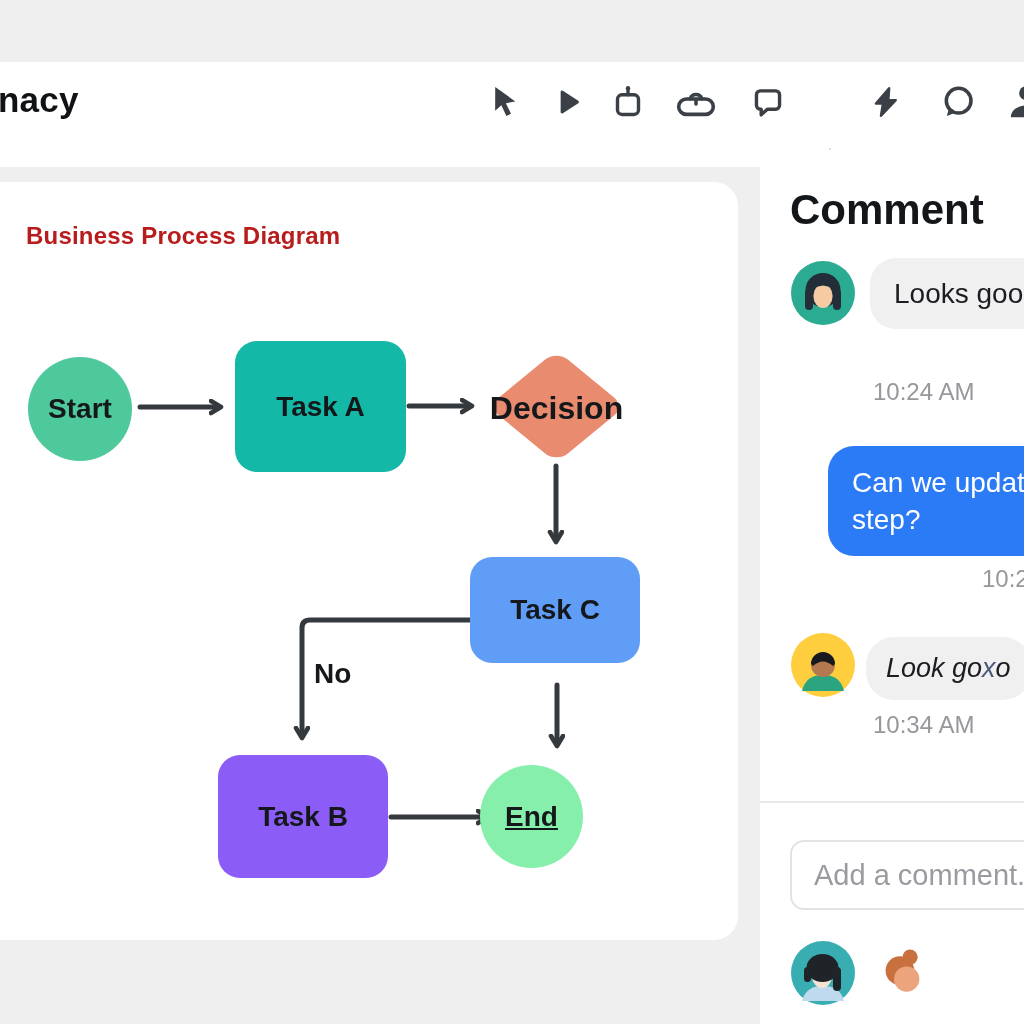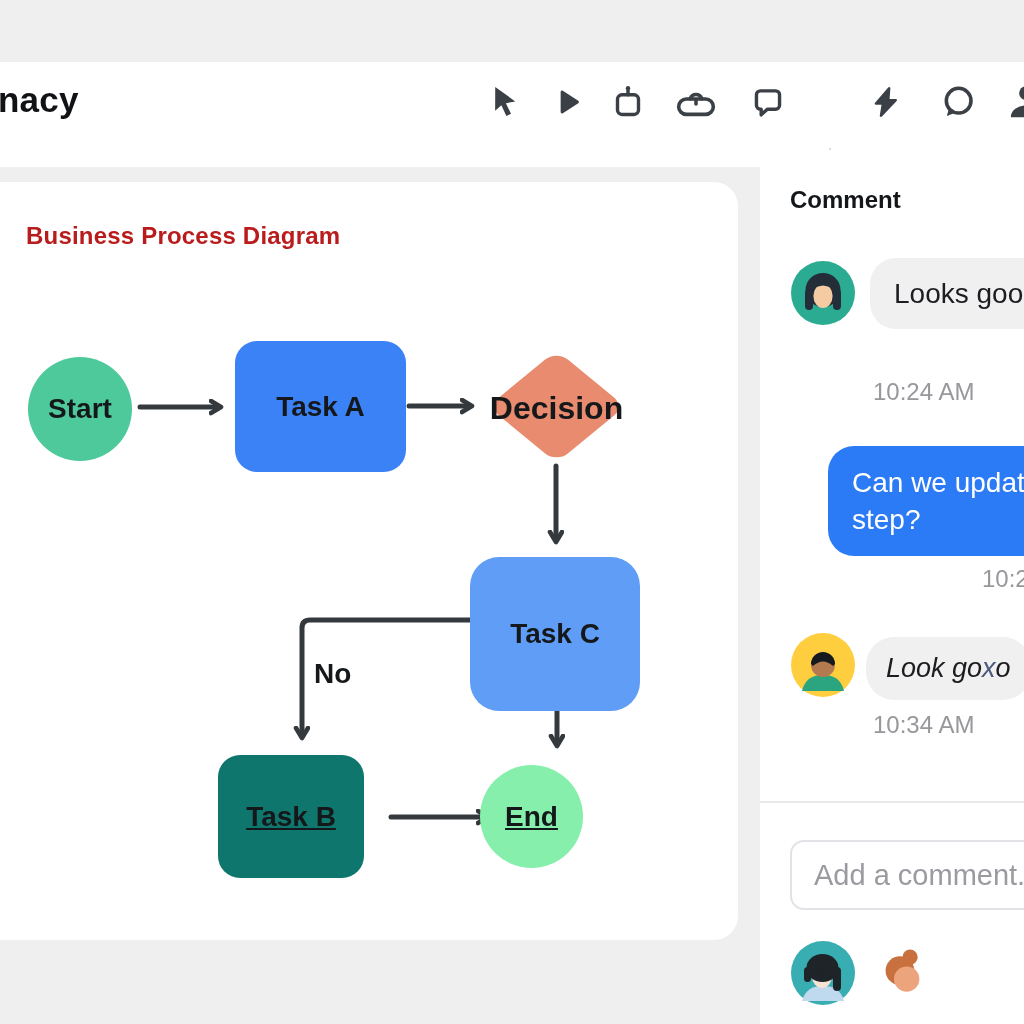--- a/index.html
+++ b/index.html
@@ -26,21 +26,21 @@
   .node.rect{border-radius:22px;}
   .diamond-shape{position:absolute;left:508px;top:358px;width:97px;height:97px;border-radius:16px;
         transform:scaleY(.82) rotate(45deg);}
   .diamond-label{position:absolute;left:486px;top:390px;width:141px;text-align:center;
         font-size:32px;font-weight:600;color:#15181B;}
   .edge-label{position:absolute;left:314px;top:658px;font-size:28px;font-weight:600;color:#15181B;}
   .arrows{position:absolute;left:0;top:0;pointer-events:none;}
 
   
   .panel{position:absolute;left:760px;top:150px;width:346px;height:874px;background:#FFFFFF;}
-  .panel-heading{position:absolute;left:30px;top:36px;font-size:24px;font-weight:700;color:#14171A;}
+  .panel-heading{position:absolute;left:30px;top:36px;font-size:42px;font-weight:700;color:#14171A;}
   .avatar{position:absolute;width:64px;height:64px;}
   .bubble{position:absolute;border-radius:26px;font-size:28px;line-height:37px;color:#1C1C21;}
   .bubble.gray{background:#F0F0F1;}
   .bubble.blue{background:#2C7BF6;color:#FFFFFF;}
   .timestamp{position:absolute;font-size:24px;color:#97979C;}
   .panel-divider{position:absolute;left:0;top:651px;width:346px;height:2px;background:#E9E9EB;}
   .composer{position:absolute;left:30px;top:690px;width:300px;height:70px;border:2px solid #E3E3E7;
         border-radius:14px;background:#FFFFFF;box-sizing:border-box;
         font-family:"Liberation Sans","DejaVu Sans",sans-serif;
         font-size:29px;color:#3A3A3E;padding:0 0 0 22px;outline:none;}
@@ -118,25 +118,25 @@
     <path d="M140,407 H219" marker-end="url(#ah)"></path>
     <path d="M409,406 H470" marker-end="url(#ah)"></path>
     <path d="M556,466 V540" marker-end="url(#ah)"></path>
     <path d="M470,620 H310 Q302,620 302,628 V736" marker-end="url(#ah)"></path>
     <path d="M557,685 V744" marker-end="url(#ah)"></path>
     <path d="M391,817 H486" marker-end="url(#ah)"></path>
   </g>
 </svg>
 
 <div class="node circle" style="left: 28px; top: 357px; width: 104px; height: 104px; background: rgb(78, 201, 155); text-align: right;">Start</div>
-<div class="node rect" style="left: 235px; top: 341px; width: 171px; height: 131px; background: #3b82f6;">Task A</div>
+<div class="node rect" style="left: 235px; top: 341px; width: 171px; height: 131px; background: #14b8a6;">Task A</div>
 <div class="diamond-shape" style="background: rgb(233, 139, 111);"></div>
 <div class="diamond-label">Decision</div>
-<div class="node rect" style="left: 470px; top: 557px; width: 170px; height: 154px; background: rgb(95, 157, 247); border-radius: 29px;">Task C</div>
-<div class="node rect" style="left: 218px; top: 755px; width: 146px; height: 123px; background: #0f766e; text-decoration: underline;">Task B</div>
+<div class="node rect" style="left: 470px; top: 557px; width: 170px; height: 106px; background: rgb(95, 157, 247);">Task C</div>
+<div class="node rect" style="left: 218px; top: 755px; width: 170px; height: 123px; background: #8b5cf6;">Task B</div>
 <div class="node circle" style="left: 480px; top: 765px; width: 103px; height: 103px; background: #86efac; text-decoration: underline;">End</div>
 <div class="edge-label">No</div>
 
 <div class="panel">
   <div class="panel-heading">Comment</div>
 
   <div class="avatar" style="left:31px;top:111px;">
     <svg width="64" height="64" viewBox="0 0 64 64">
       <circle cx="32" cy="32" r="32" fill="#2BAC92"></circle>
       <ellipse cx="32" cy="29" rx="17.5" ry="17" fill="#232E39"></ellipse>

